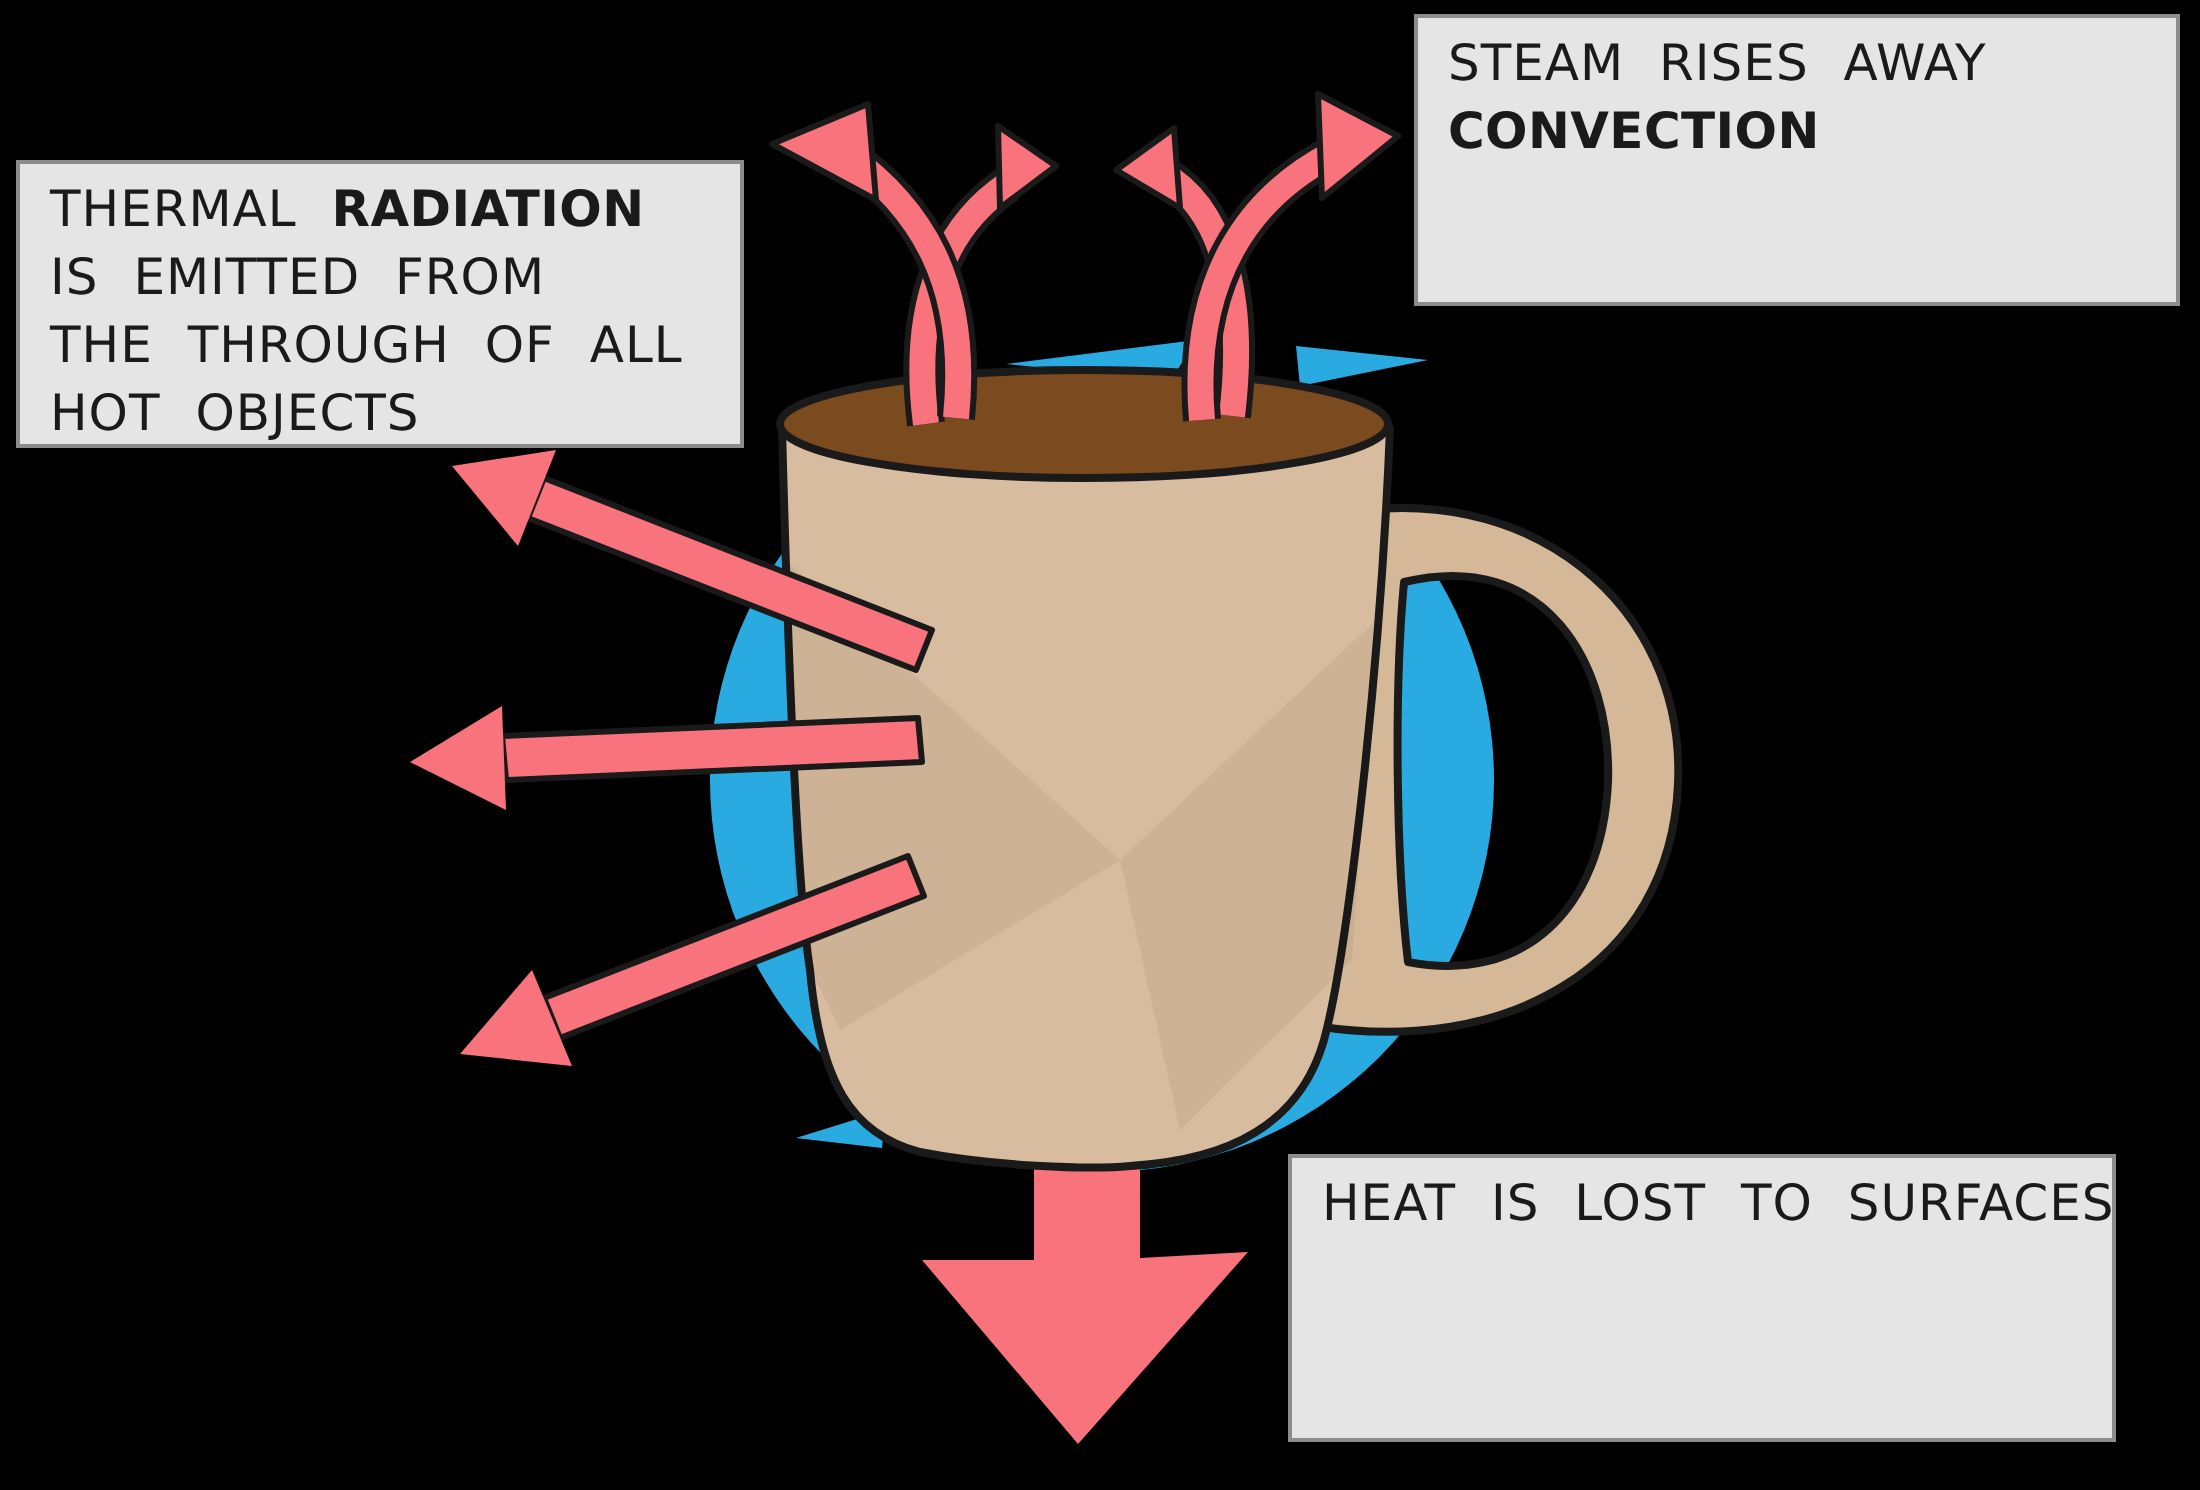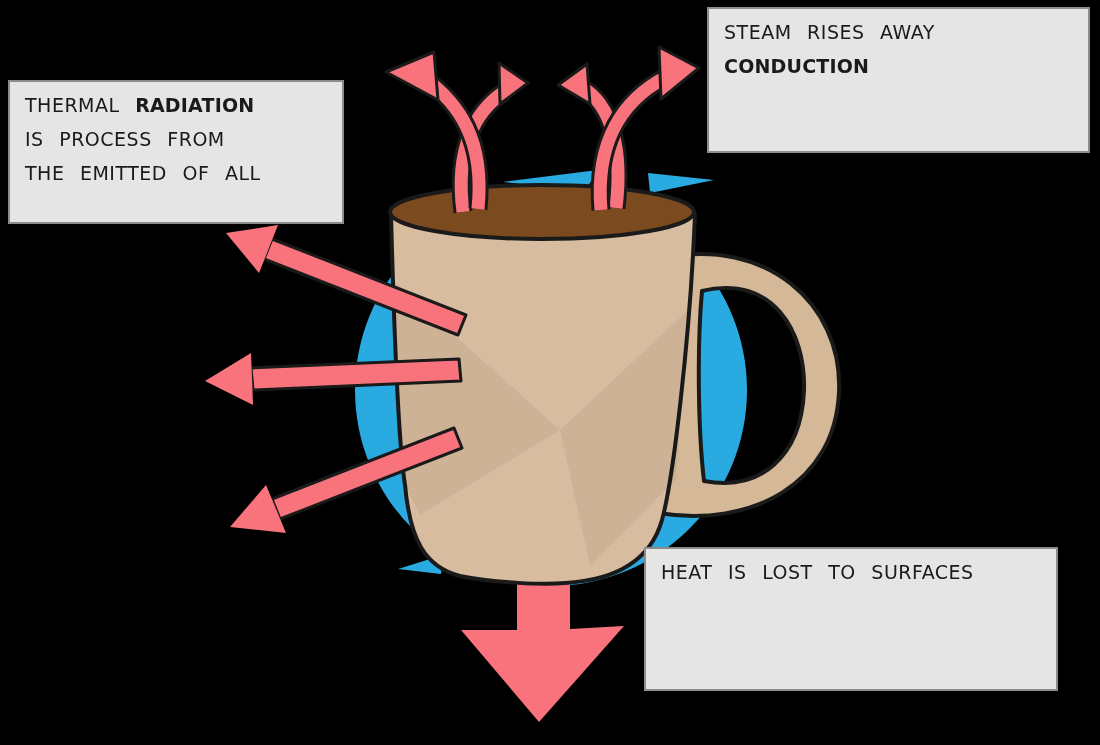--- a/index.html
+++ b/index.html
@@ -7,27 +7,27 @@
     position:relative;width:1100px;height:745px;overflow:hidden;
     background:var(--bg,#000000);
     font-family:"DejaVu Sans",sans-serif;
   }
   .stage svg{position:absolute;left:0;top:0;}
   .label{
     position:absolute;box-sizing:border-box;
     background:var(--label-bg,#E5E5E5);
     border:2px solid var(--label-border,#8C8C8C);
     color:var(--label-text,#1A1A1A);
-    font-size:19px;line-height:34px;letter-spacing:.5px;word-spacing:9px;
+    font-size:25px;line-height:34px;letter-spacing:.5px;word-spacing:9px;
     padding:6px 15px;white-space:nowrap;
   }
   .label b{font-weight:700;letter-spacing:.2px;}
-  #box-radiation {left:8px;  top:80px;  width:336px;height:144px;}
+  #box-radiation {left:8px;  top:80px;  width:364px;height:144px;}
   #box-convection{left:707px;top:7px;   width:383px;height:146px;}
-  #box-conduction{left:644px;top:547px; width:414px;height:144px;}
+  #box-conduction{left:644px;top:577px; width:414px;height:144px;}
 </style>
 </head>
 <body>
 
 <div class="stage">
 
   <svg width="1100" height="745" viewBox="0 0 1100 745">
 
     <g>
       <circle cx="551" cy="390" r="196" fill="#29ABE2"></circle>
@@ -77,24 +77,25 @@
       <path d="M 459,359 L 251,368 L 253,390 L 461,381 Z" stroke-width="3" fill="#F9737D" stroke="#1A1A1A"></path>
       <polygon points="251,353 205,381 253,405" fill="#F9737D"></polygon>
 
       <path d="M 454,428 L 272,499 L 280,519 L 462,448 Z" stroke-width="3" fill="#F9737D" stroke="#1A1A1A"></path>
       <polygon points="266,485 230,527 286,533" fill="#F9737D"></polygon>
     </g>
   </svg>
 
   <div class="label" id="box-radiation">
       <div>THERMAL <b>RADIATION</b></div>
-      <div>IS PROCESS FROM</div>
-      <div>THE EMITTED OF ALL</div>
+      <div>IS EMITTED FROM</div>
+      <div>THE THROUGH OF ALL</div>
+      <div>HOT OBJECTS</div>
     </div>
   <div class="label" id="box-convection">
       <div>STEAM RISES AWAY</div>
-      <div><b>CONDUCTION</b></div>
+      <div><b>CONVECTION</b></div>
     </div>
   <div class="label" id="box-conduction">
       <div>HEAT IS LOST TO SURFACES</div>
     </div>
 
 </div>
 
 </body></html>

